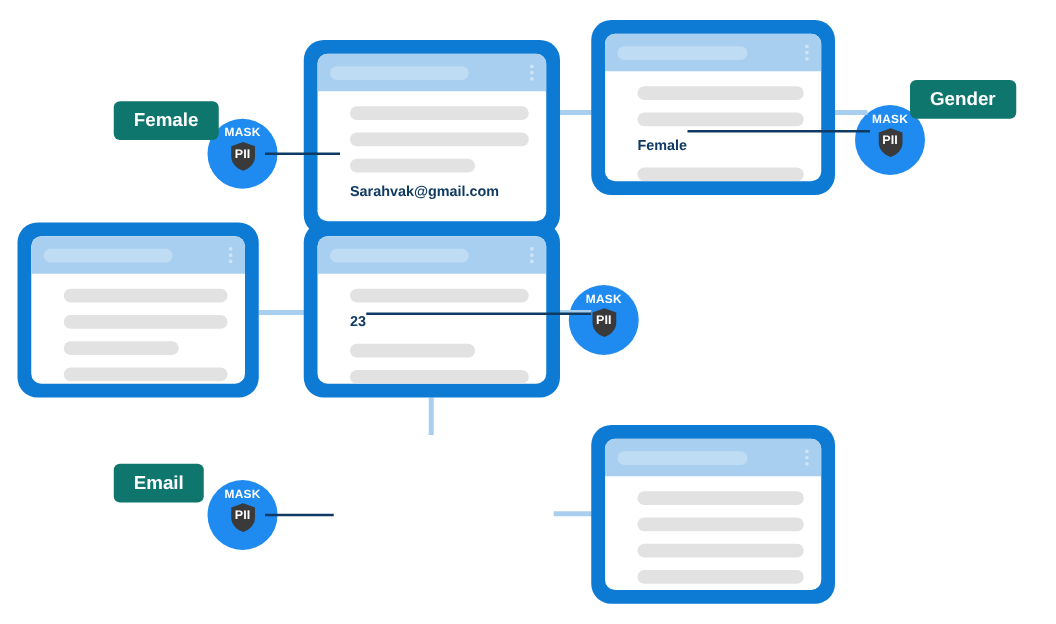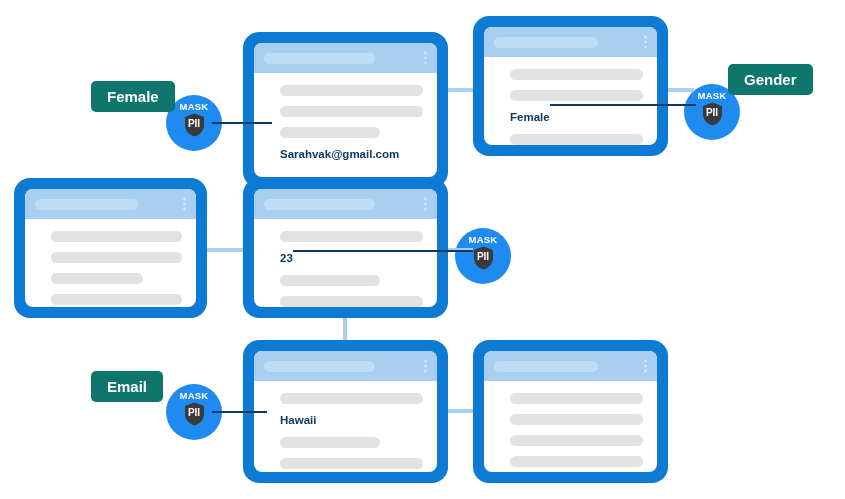--- a/index.html
+++ b/index.html
@@ -180,38 +180,20 @@
       </div>
       <div class="card-body">
         <div class="row w-full"></div>
         <div class="row text">23</div>
         <div class="row w-mid"></div>
         <div class="row w-full"></div>
       </div>
     </div>
   </div>
 
-  <div class="card" style="left:243px;top:340px;width:205px;height:143px;">
-    <div class="card-inner">
-      <div class="card-head">
-        <div class="head-bar"></div>
-        <div class="dots">
-            <i></i>
-            <i></i>
-            <i></i>
-          </div>
-      </div>
-      <div class="card-body">
-        <div class="row w-full"></div>
-        <div class="row text">Hawaii</div>
-        <div class="row w-mid"></div>
-        <div class="row w-full"></div>
-      </div>
-    </div>
-  </div>
 
   <div class="card" style="left:473px;top:340px;width:195px;height:143px;">
     <div class="card-inner">
       <div class="card-head">
         <div class="head-bar"></div>
         <div class="dots">
             <i></i>
             <i></i>
             <i></i>
           </div>

